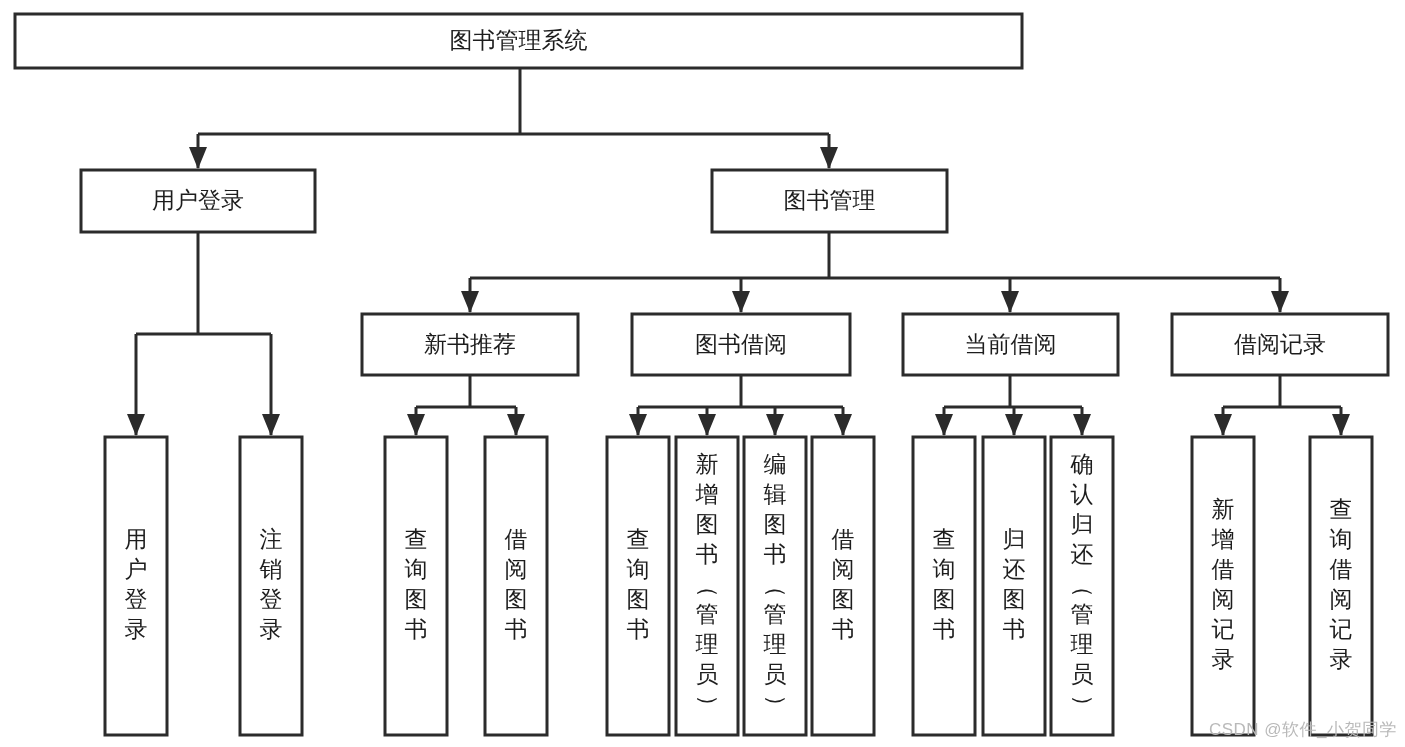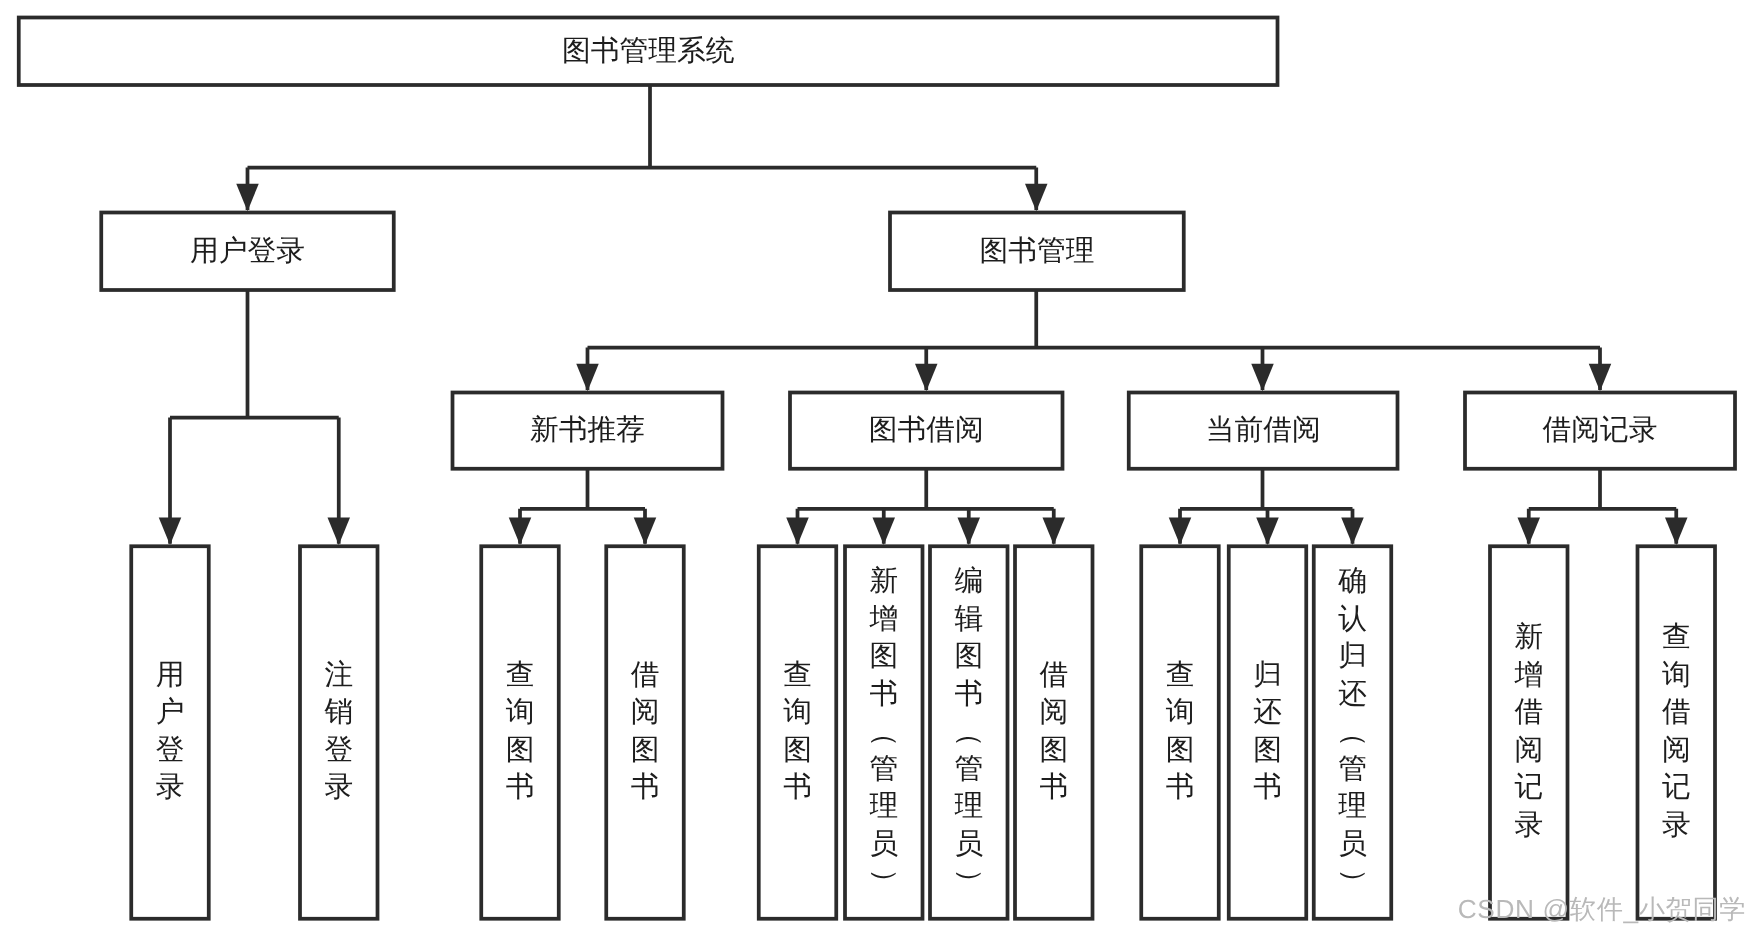--- a/index.html
+++ b/index.html
@@ -56,21 +56,21 @@
     font-family: "Liberation Sans", "DejaVu Sans", sans-serif;
     font-size: 23px;
     text-anchor: middle;
     dominant-baseline: middle;
   }
   .watermark {
     position: absolute;
     right: 8px;
     bottom: 6px;
     font-family: "Liberation Sans", "DejaVu Sans", sans-serif;
-    font-size: 21px;
+    font-size: 17px;
     color: #b9b9b9;
     letter-spacing: 0.5px;
     white-space: nowrap;
     user-select: none;
   }
 </style>
 </head>
 <body>
 
 <div id="diagram-root">

